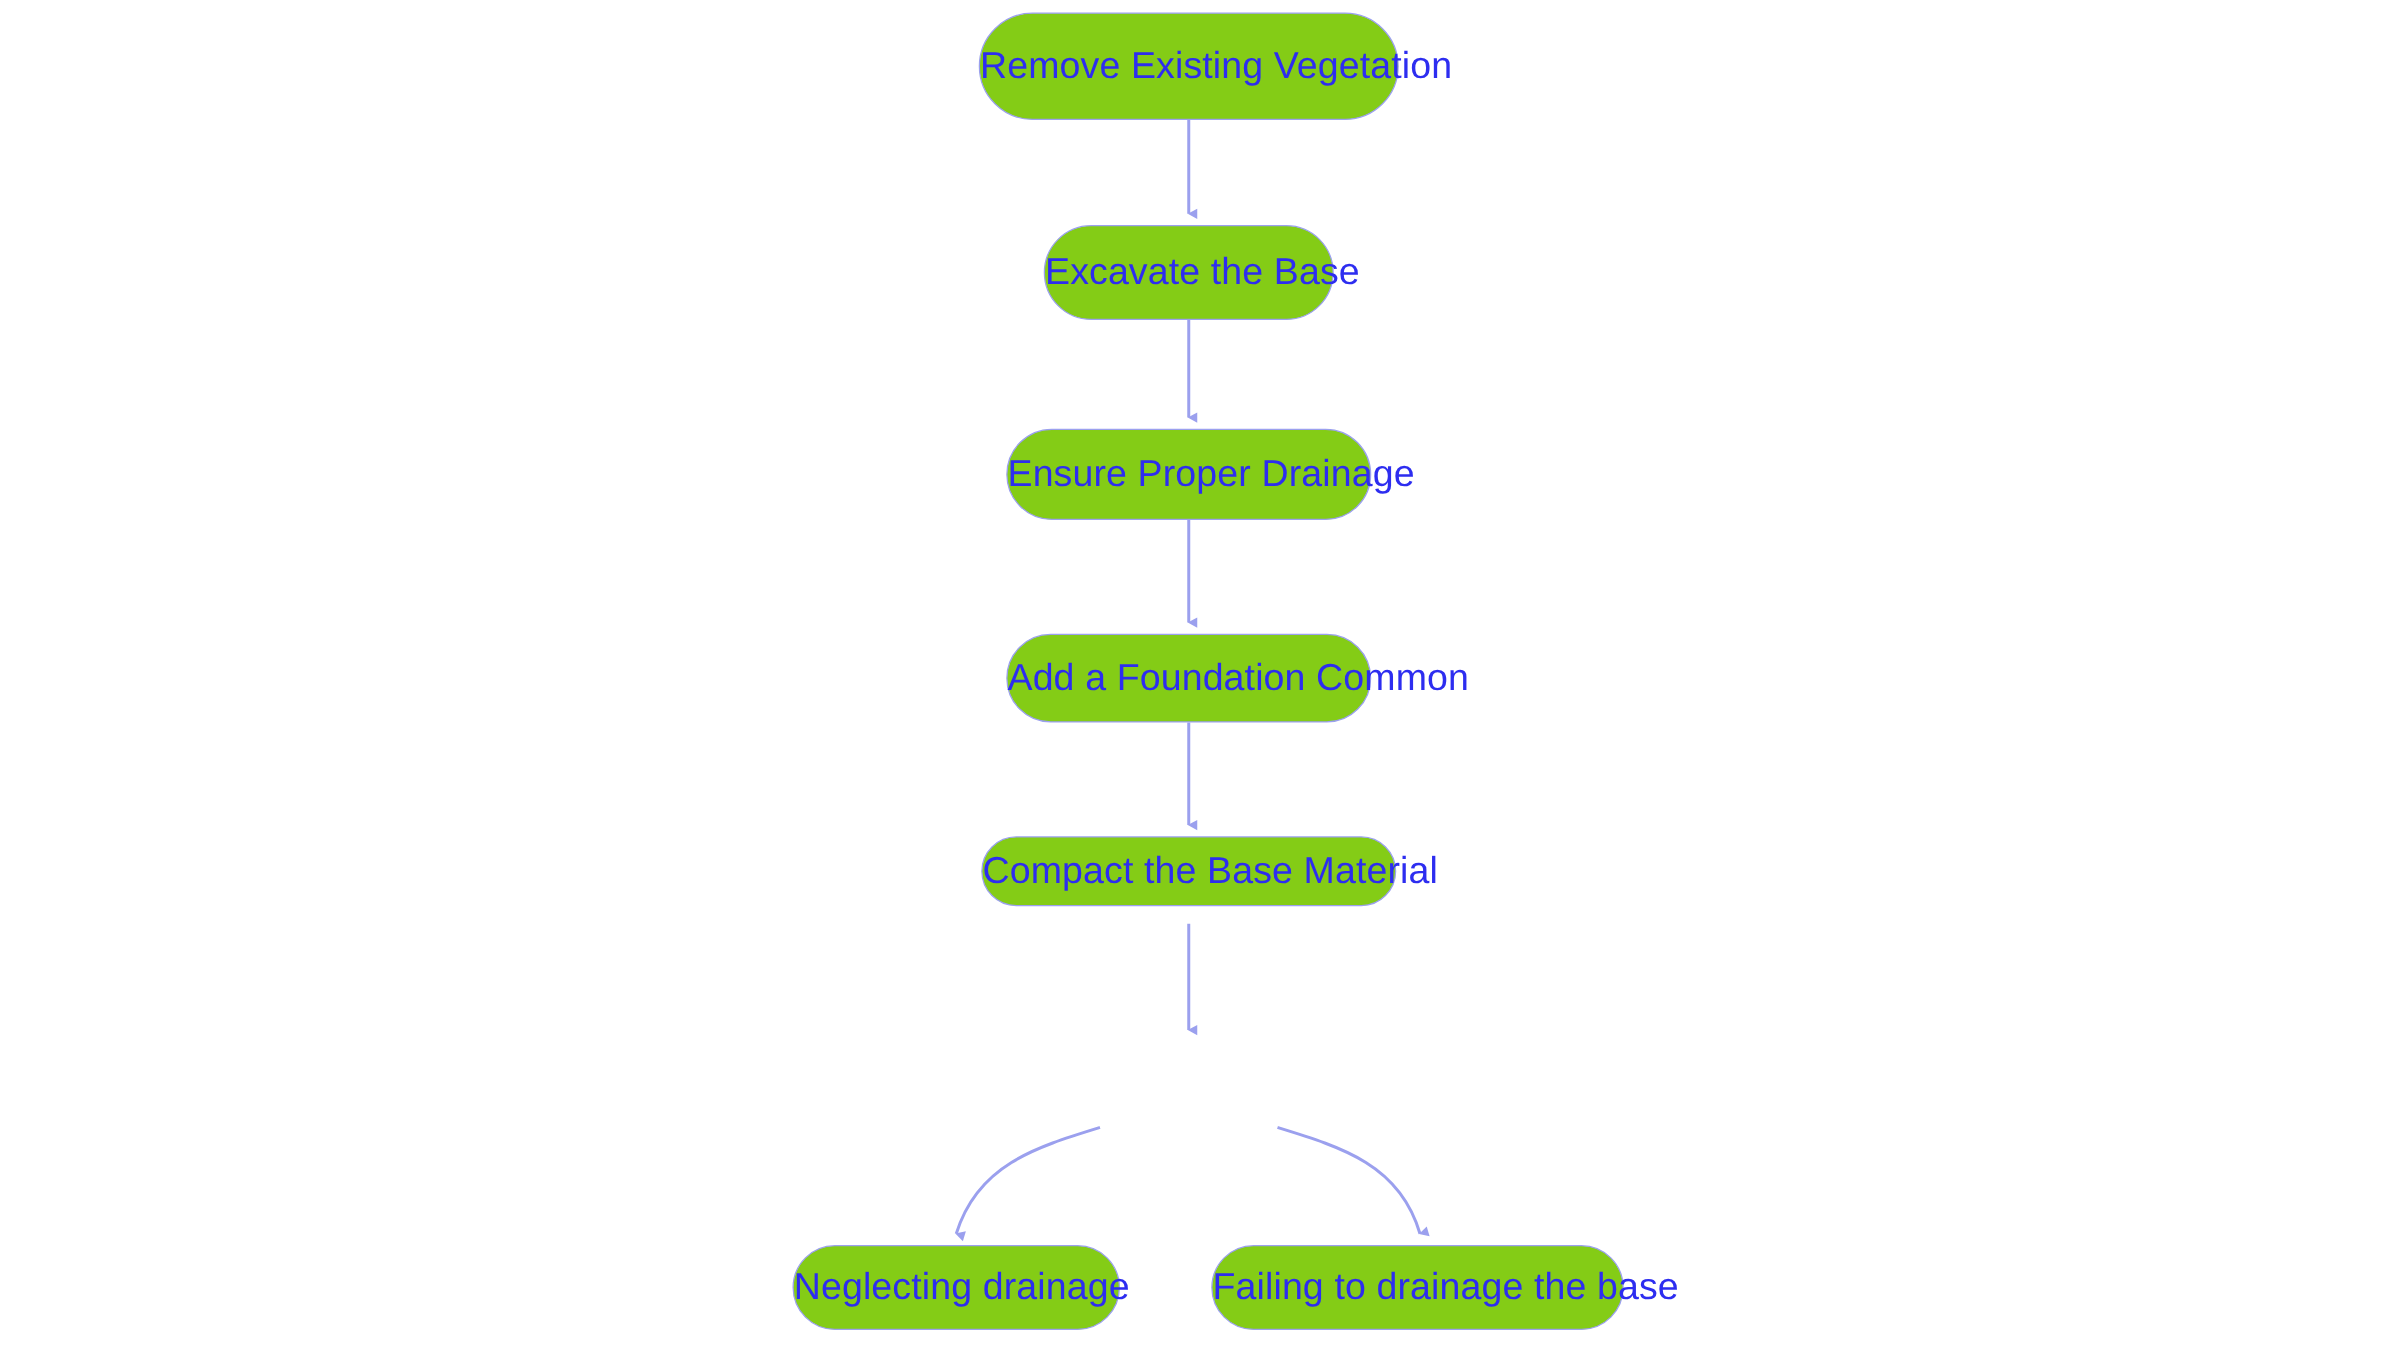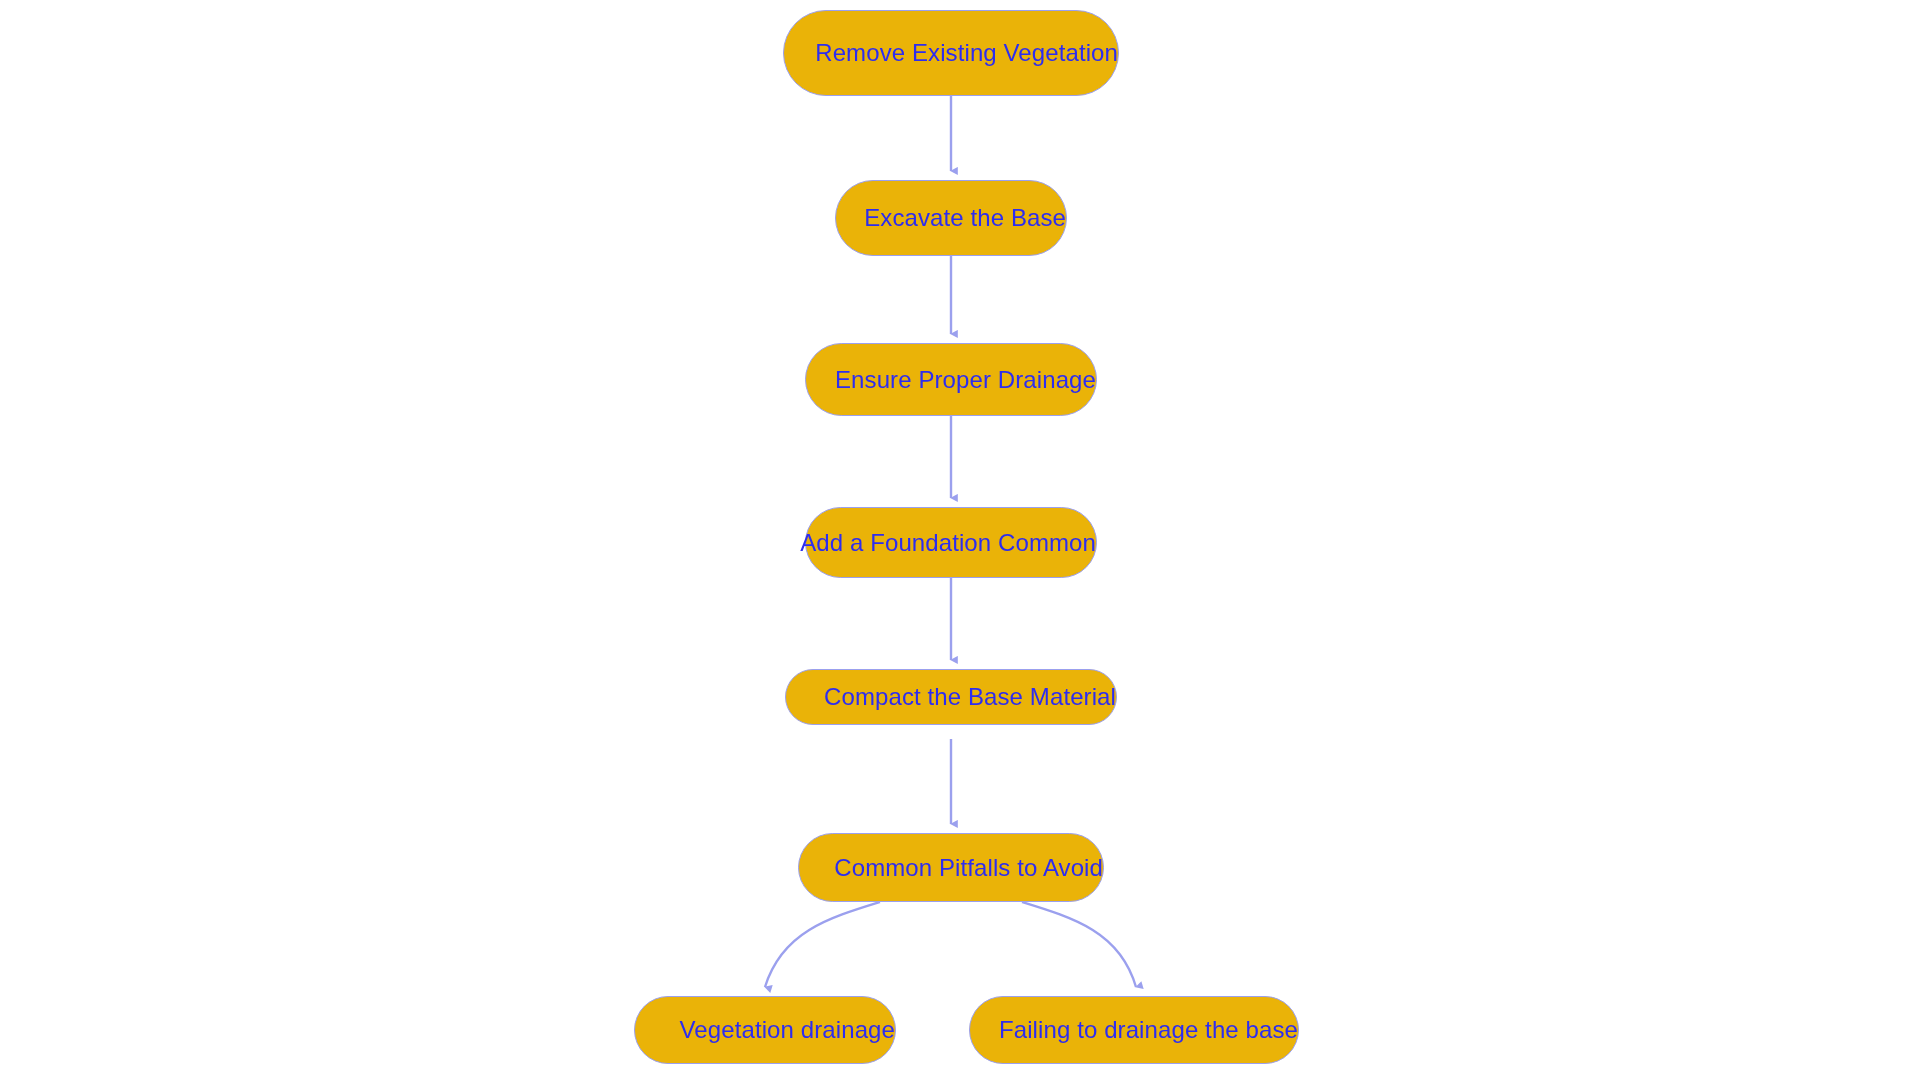--- a/index.html
+++ b/index.html
@@ -29,26 +29,26 @@
     width: 1920px;
     height: 1083px;
     pointer-events: none;
   }
 
   .node {
     position: absolute;
     box-sizing: border-box;
     display: flex;
     align-items: center;
-    justify-content: flex-end;
-    background: #eab308;
+    justify-content: flex-start;
+    background: #84cc16;
     border: 1.3px solid #9ba0ee;
     border-radius: 999px;
     color: #2d2df0;
-    font-size: 24px;
+    font-size: 30px;
     font-weight: 400;
     letter-spacing: 0.1px;
     line-height: 1;
     white-space: nowrap;
     user-select: none;
   }
 
   .node-label {
     display: block;
     color: #2d2df0;
@@ -90,25 +90,22 @@
   </div>
 
   <div class="node" style="left:805px; top:507px; width:292px; height:71px;">
     <span class="node-label">Add a Foundation Common</span>
   </div>
 
   <div class="node" style="left:785px; top:669px; width:332px; height:56px;">
     <span class="node-label">Compact the Base Material</span>
   </div>
 
-  <div class="node" style="left:798px; top:833px; width:306px; height:69px;">
-    <span class="node-label">Common Pitfalls to Avoid</span>
-  </div>
 
   <div class="node" style="left:634px; top:996px; width:262px; height:68px;">
-    <span class="node-label">Vegetation drainage</span>
+    <span class="node-label">Neglecting drainage</span>
   </div>
 
   <div class="node" style="left:969px; top:996px; width:330px; height:68px;">
     <span class="node-label">Failing to drainage the base</span>
   </div>
 
 </div>
 
 </body></html>

